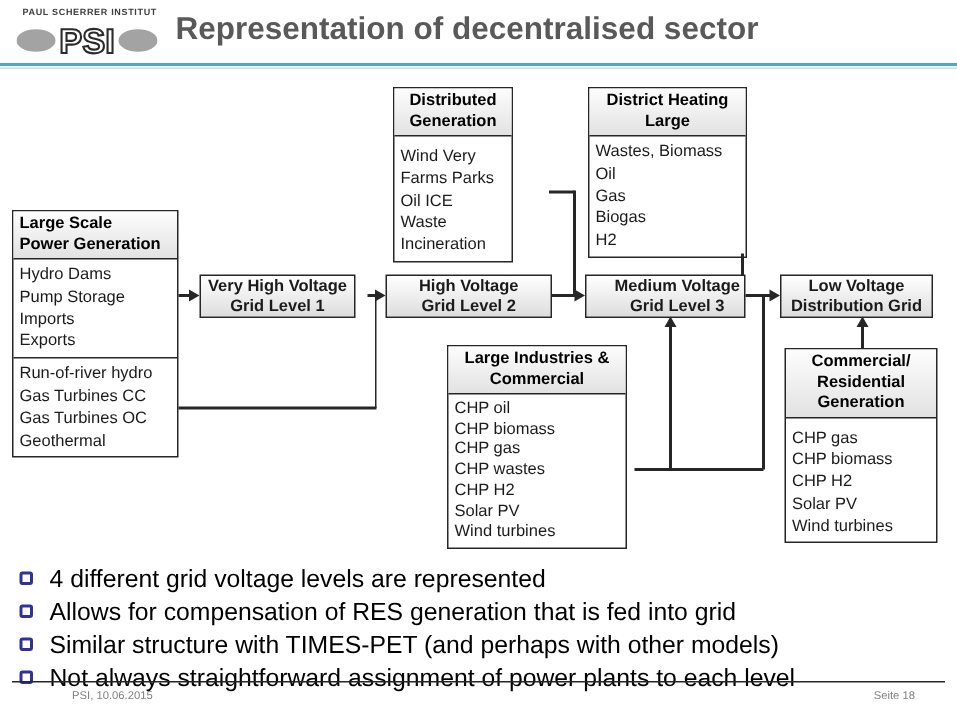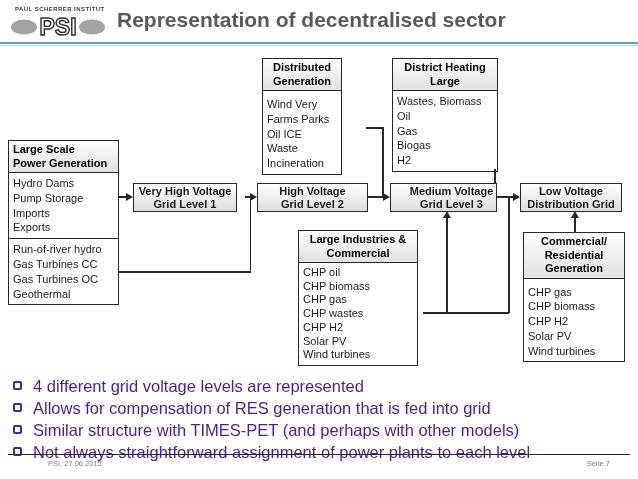--- a/index.html
+++ b/index.html
@@ -38,21 +38,21 @@
   .hline, .vline { position:absolute; background:#262626; }
   .hline { height:1.5px; }
   .vline { width:1.5px; }
   .arrow-r { position:absolute; width:0; height:0;
     border-top:4px solid transparent; border-bottom:4px solid transparent; border-left:7px solid #262626; }
   .arrow-u { position:absolute; width:0; height:0;
     border-left:4px solid transparent; border-right:4px solid transparent; border-bottom:7px solid #262626; }
 
   
   .bullets { position:absolute; left:10px; top:377px; width:624px; list-style:none; }
-  .bullets li { display:flex; align-items:flex-start; margin-bottom:3px; font-size:16.5px; line-height:19px; color:#4c1d95; }
+  .bullets li { display:flex; align-items:flex-start; margin-bottom:3px; font-size:16.5px; line-height:19px; color:#000000; }
   .bullet-sq { flex:none; width:9px; height:9px; border:2.5px solid #31319c; border-radius:2px; margin:4px 11px 0 3px; background:#fff; }
 
   
   .footer-line { position:absolute; left:8px; top:454px; width:622px; height:1px; background:#262626; }
   .footer-left { position:absolute; left:48px; top:459px; font-size:7.5px; color:#7f7f7f; }
   .footer-right { position:absolute; left:520px; top:459px; width:90px; text-align:right; font-size:7.5px; color:#7f7f7f; }
 </style>
 </head>
 <body>
 
@@ -185,16 +185,16 @@
       <span class="bullet-sq"></span>
       <span>Similar structure with TIMES-PET (and perhaps with other models)</span>
     </li>
       <li>
       <span class="bullet-sq"></span>
       <span>Not always straightforward assignment of power plants to each level</span>
     </li>
     </ul>
 
   <div class="footer-line"></div>
-  <div class="footer-left">PSI, 27.06.2015</div>
-  <div class="footer-right">Seite 7</div>
+  <div class="footer-left">PSI, 10.06.2015</div>
+  <div class="footer-right">Seite 18</div>
 
 </div>
 
 </body></html>

